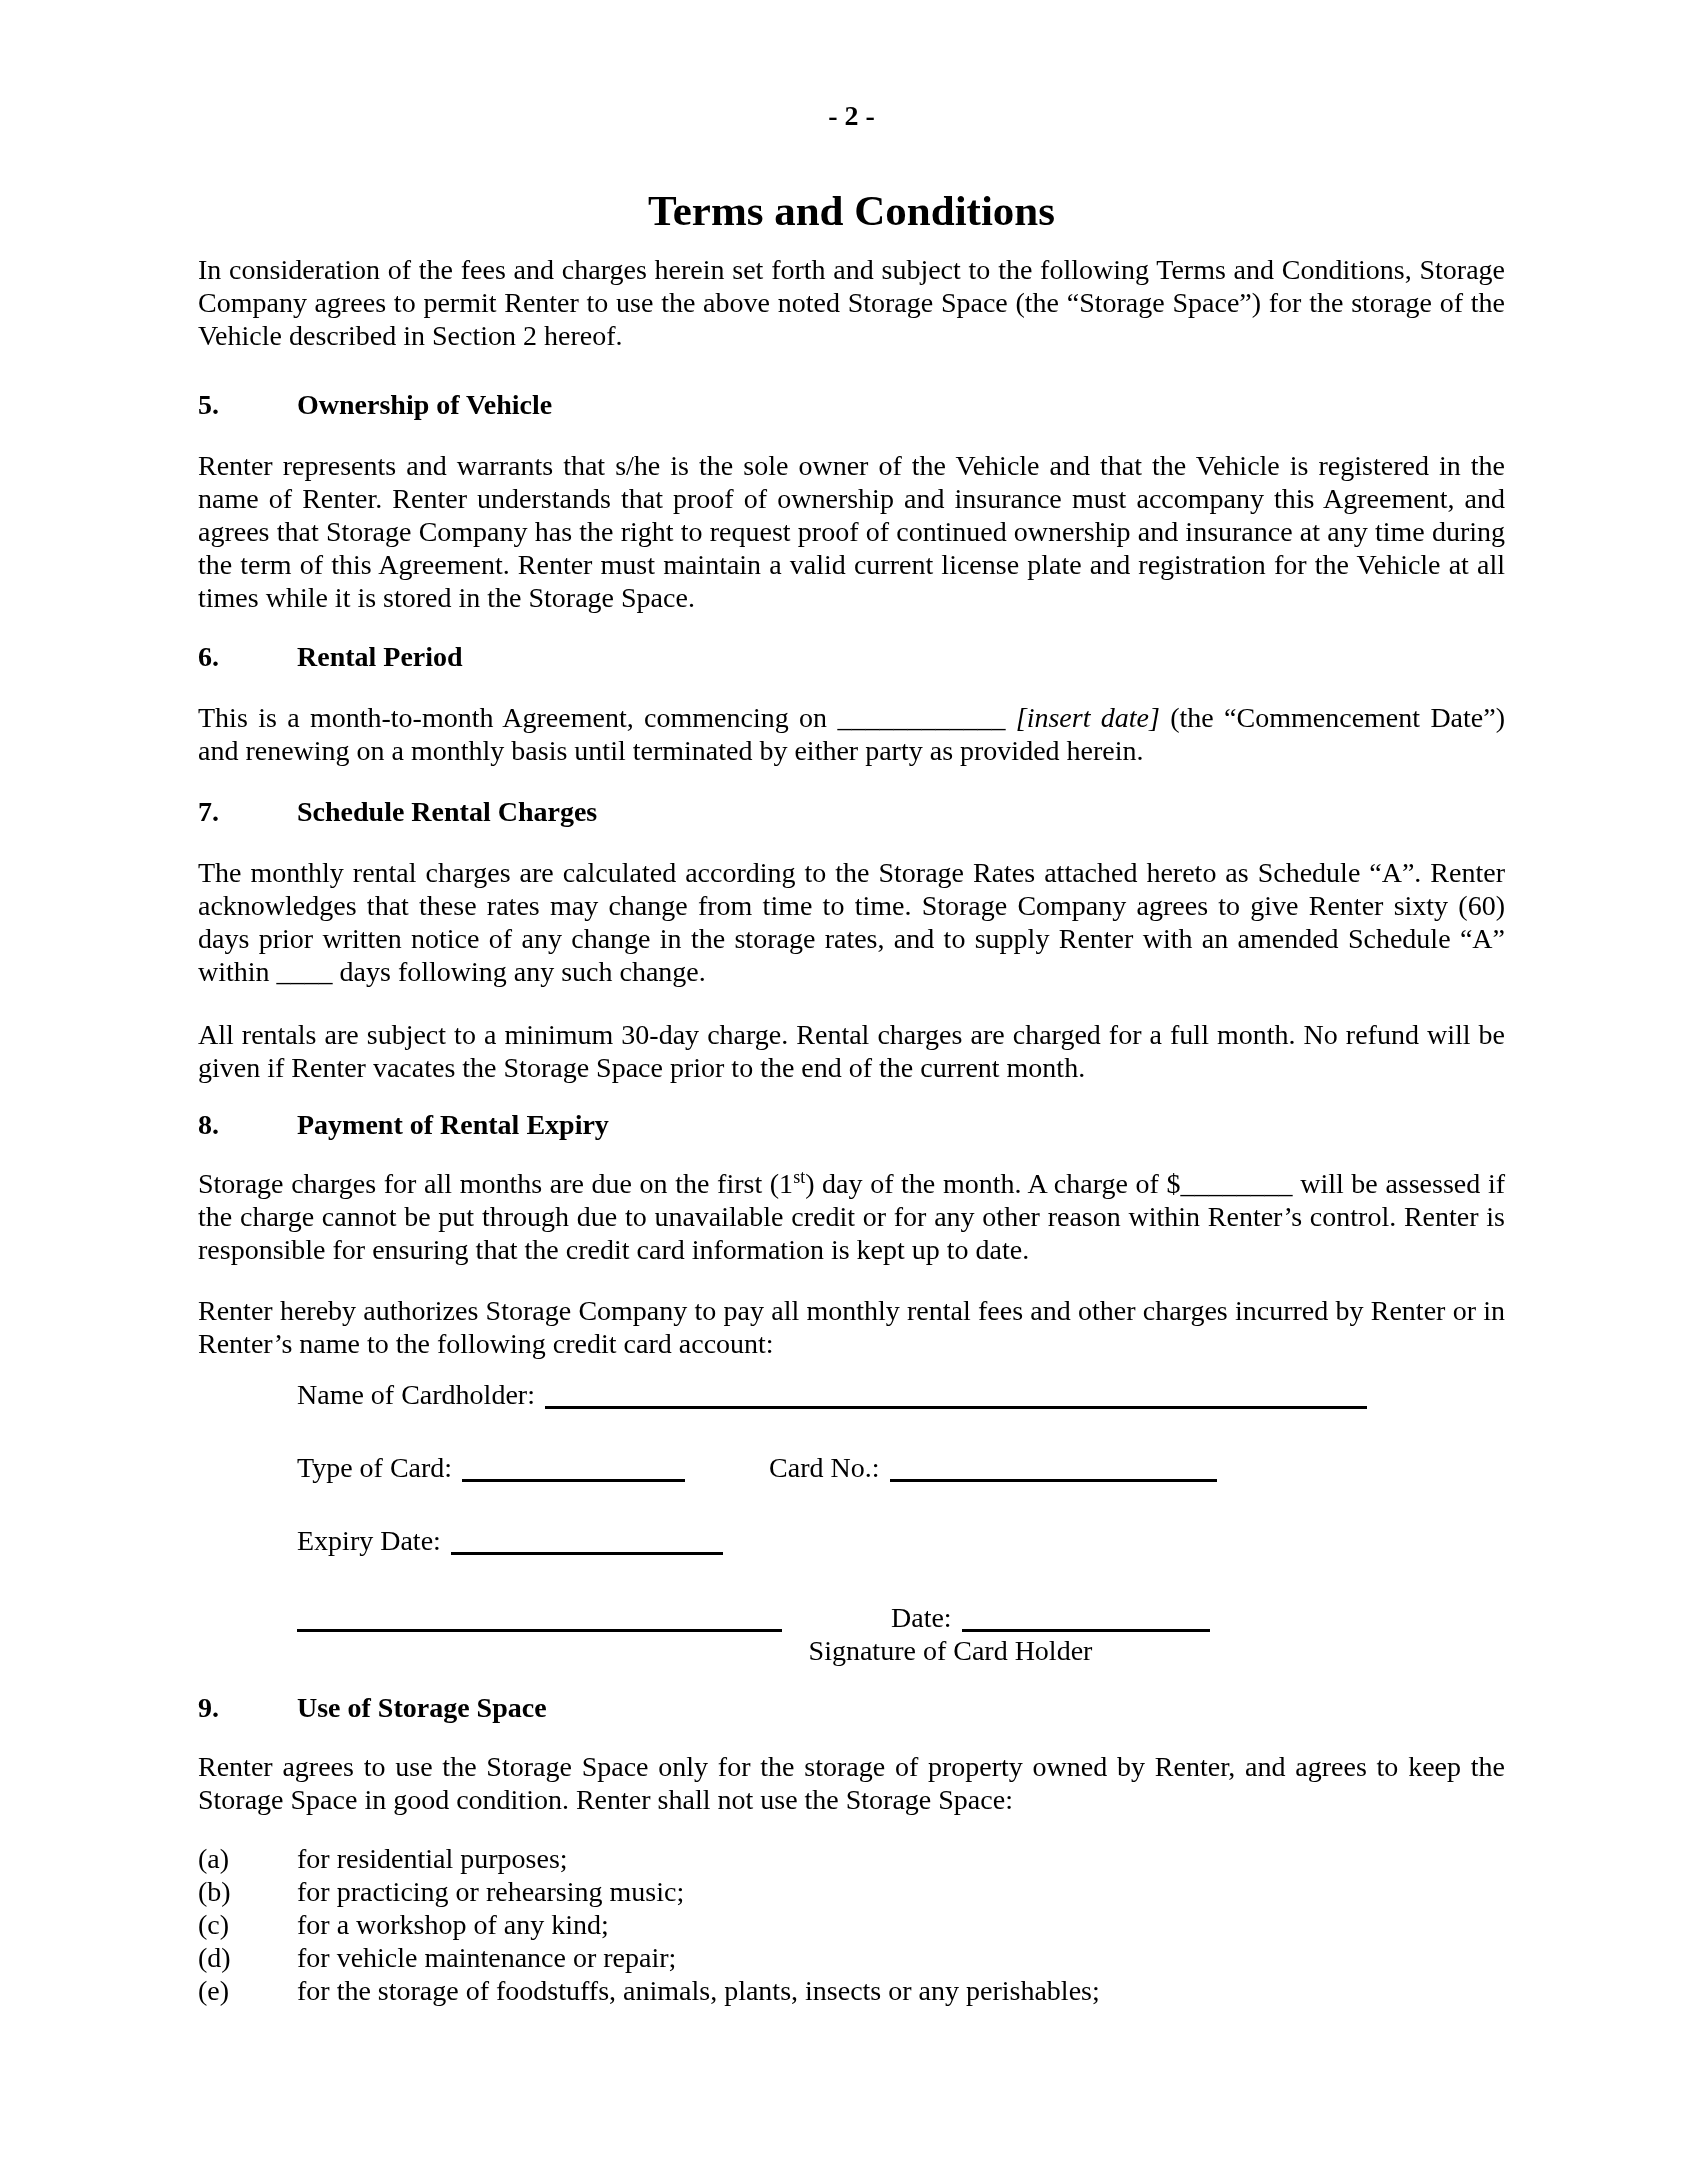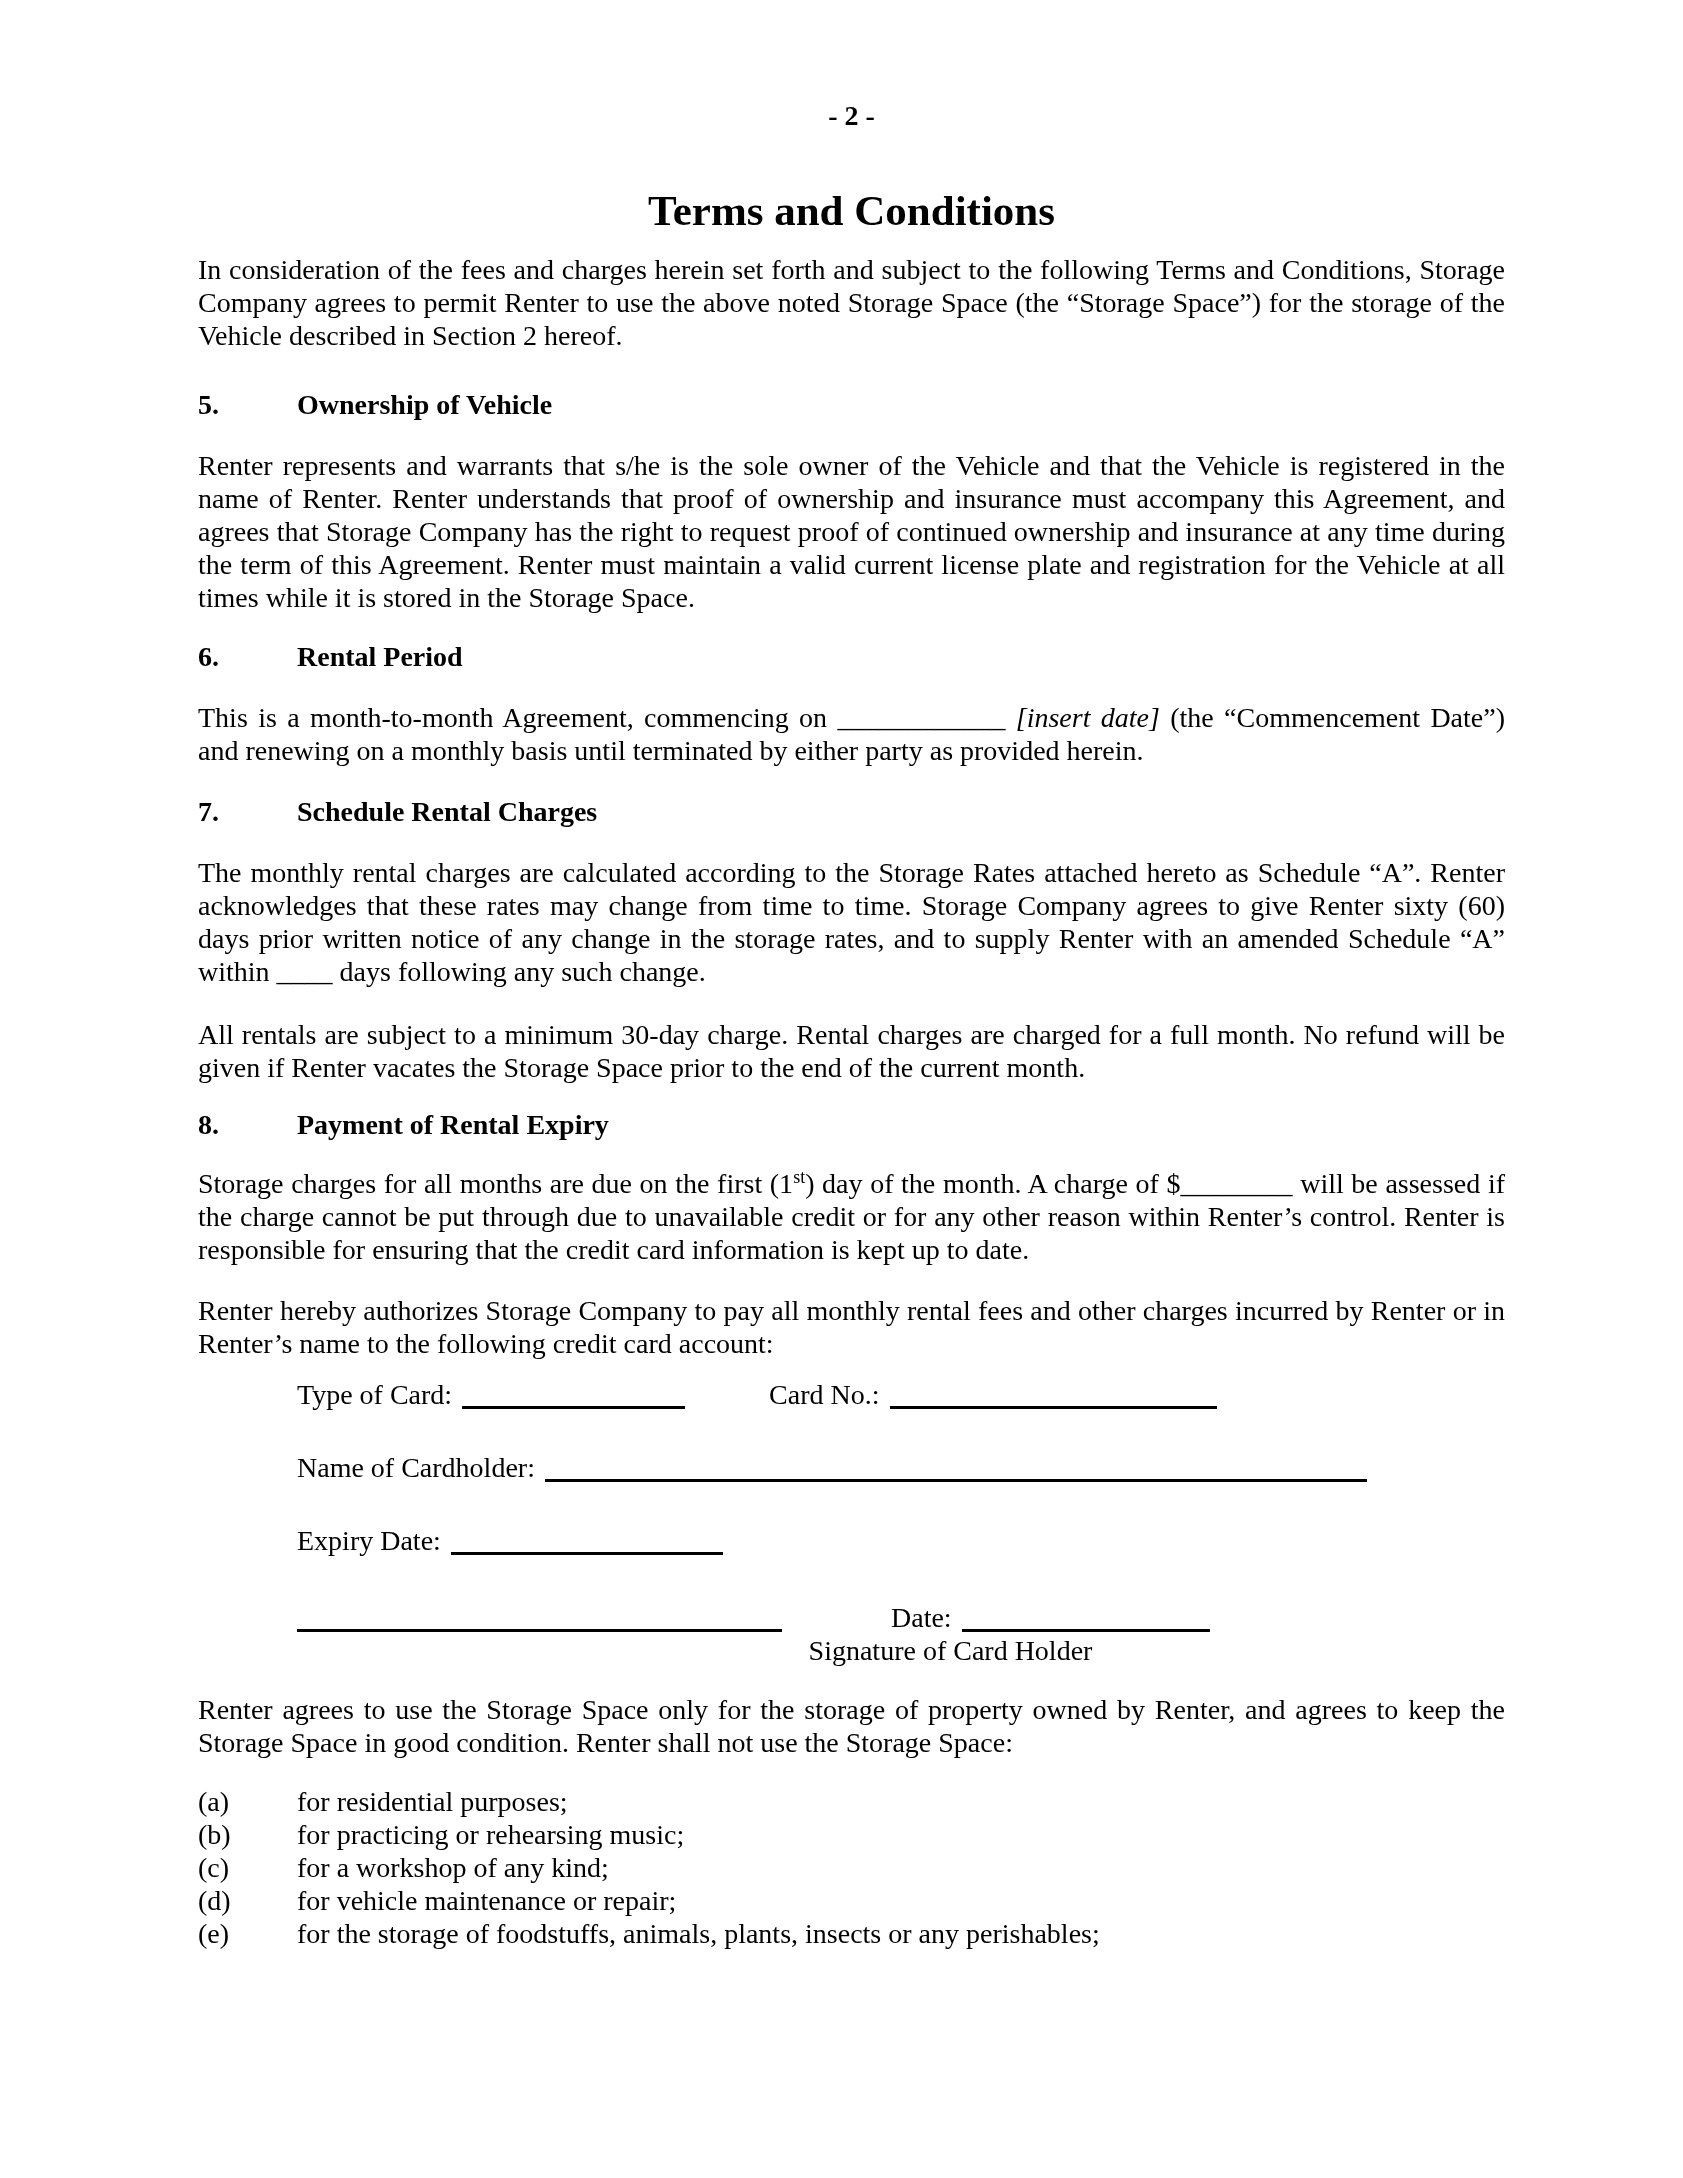--- a/index.html
+++ b/index.html
@@ -107,34 +107,37 @@
   <p class="para p7b">All rentals are subject to a minimum 30-day charge. Rental charges are charged for a full month. No refund will be given if Renter vacates the Storage Space prior to the end of the current month.</p>
 
   <div class="heading h8">
     <span class="hnum">8.</span><span>Payment of Rental Expiry</span>
   </div>
   <p class="para p8a"><span>Storage charges for all months are due on the first (1</span><span class="sup">st</span><span>) day of the month. A charge of $________ will be assessed if the charge cannot be put through due to unavailable credit or for any other reason within Renter’s control. Renter is responsible for ensuring that the credit card information is kept up to date.</span></p>
   <p class="para">Renter hereby authorizes Storage Company to pay all monthly rental fees and other charges incurred by Renter or in Renter’s name to the following credit card account:</p>
 
   <div class="form">
     <div class="f-row">
-      <span>Type of Card:</span><span class="f-line type-line"></span><span class="cardno-label">Card No.:</span><span class="f-line cardno-line"></span>
+      <span>Name of Cardholder:</span><span class="f-line name-line"></span>
     </div>
     <div class="f-row">
-      <span>Name of Cardholder:</span><span class="f-line name-line"></span>
+      <span>Type of Card:</span><span class="f-line type-line"></span><span class="cardno-label">Card No.:</span><span class="f-line cardno-line"></span>
     </div>
     <div class="f-row">
       <span>Expiry Date:</span><span class="f-line expiry-line"></span>
     </div>
     <div class="sig-row">
       <span class="f-line sig-line"></span><span class="date-label">Date:</span><span class="f-line date-line"></span>
     </div>
     <div class="sig-caption">Signature of Card Holder</div>
   </div>
 
+  <div class="heading h9">
+    <span class="hnum">9.</span><span>Use of Storage Space</span>
+  </div>
   <p class="para p9">Renter agrees to use the Storage Space only for the storage of property owned by Renter, and agrees to keep the Storage Space in good condition. Renter shall not use the Storage Space:</p>
 
   <div class="list">
     <div class="list-item">
       <span class="hnum">(a)</span><span>for residential purposes;</span>
     </div>
     <div class="list-item">
       <span class="hnum">(b)</span><span>for practicing or rehearsing music;</span>
     </div>
     <div class="list-item">

